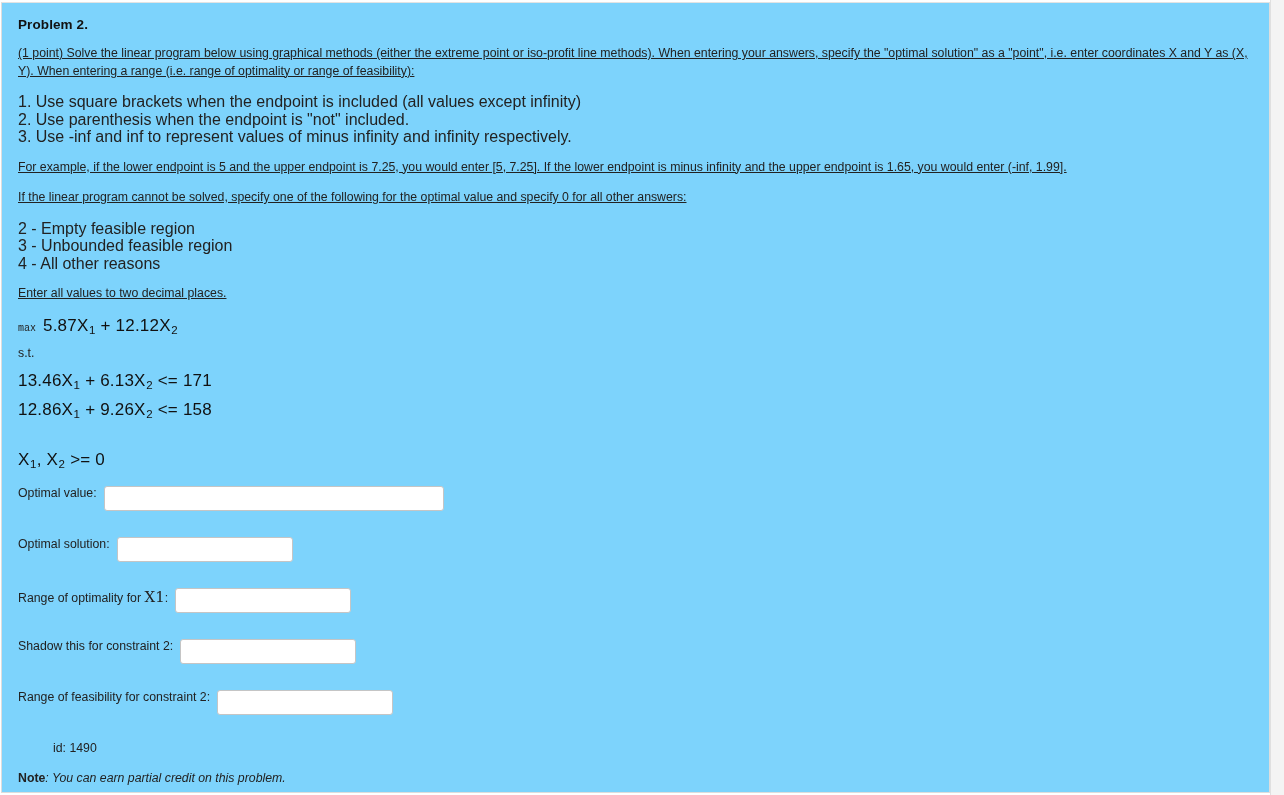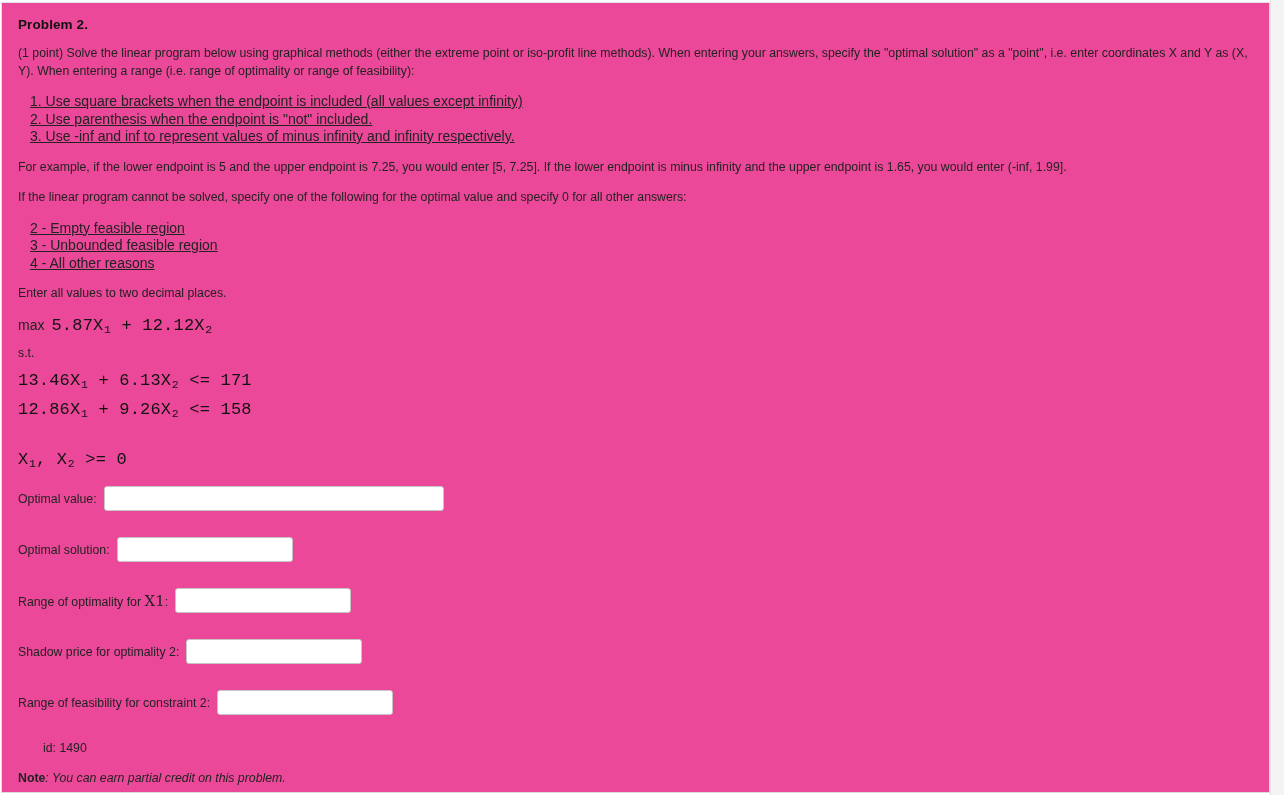--- a/index.html
+++ b/index.html
@@ -23,21 +23,21 @@
   }
   .content-frame {
     position: absolute;
     left: 1px;
     top: 2px;
     width: 1269px;
     height: 791px;
     box-sizing: border-box;
     border: 1px solid #dddddd;
     border-top: 1px solid #e3e3e3;
-    background: #ec4899;
+    background: #7dd3fc;
     padding: 12px 16px 0 16px;
     overflow: hidden;
   }
   .right-strip {
     position: absolute;
     right: 0;
     top: 0;
     width: 13px;
     height: 795px;
     background: #f4f4f4;
@@ -49,70 +49,70 @@
     color: #111111;
     margin: 2px 0 13px 0;
     letter-spacing: 0.1px;
   }
   .para {
     font-size: 12.3px;
     line-height: 17.5px;
     color: #222222;
     margin: 0 0 13px 0;
     max-width: 1240px;
+    text-decoration: underline;
   }
   .list-block {
-    font-size: 14px;
+    font-size: 16px;
     line-height: 17.5px;
     color: #222222;
-    margin: 0 0 13px 12px;
-    text-decoration: underline;
+    margin: 0 0 13px 0;
   }
   .list-block div {
     white-space: nowrap;
   }
   .math {
-    font-family: Liberation Mono, monospace;
+    font-family: Liberation Sans, sans-serif;
     font-size: 17px;
     color: #111111;
     letter-spacing: 0.2px;
   }
   .math .sub {
     font-size: 11.5px;
     vertical-align: -0.28em;
     padding-left: 0.5px;
   }
   .math-small {
     font-family: "DejaVu Serif", serif;
     font-size: 15px;
   }
   .objective-row {
     margin: 6px 0 10px 0;
     display: flex;
     align-items: baseline;
     gap: 7px;
   }
   .label-inline {
-    font-size: 14px;
-    color: #222222;
+    font-size: 10px;
+    color: #222222;
+    font-family: Liberation Mono, monospace;
   }
   .st-row {
     font-size: 12.3px;
     color: #222222;
     margin: 0 0 11px 0;
   }
   .constraint-row {
     margin: 0 0 9px 0;
   }
   .nonneg-row {
     margin: 30px 0 16px 0;
   }
   .field-row {
     display: flex;
-    align-items: center;
     margin: 8px 0 26px 0;
     font-size: 12.3px;
     color: #222222;
   }
   .field-row .field-label {
     white-space: nowrap;
     margin-right: 7px;
   }
   .field-row input.answer {
     box-sizing: border-box;
@@ -128,21 +128,21 @@
   }
   .w-optimal-value { width: 340px; }
   .w-optimal-solution { width: 176px; }
   .w-range-optimality { width: 176px; }
   .w-shadow-price { width: 176px; }
   .w-range-feasibility { width: 176px; }
 
   .id-row {
     font-size: 12.3px;
     color: #222222;
-    margin: 4px 0 16px 2px;
+    margin: 4px 0 16px 12px;
     padding-left: 23px;
   }
   .note-row {
     font-size: 12.3px;
     color: #222222;
   }
   .note-row b { font-weight: bold; }
   .note-row i { font-style: italic; }
 </style>
 </head>
@@ -197,21 +197,21 @@
       <span class="field-label">Optimal solution:</span>
       <input class="answer w-optimal-solution" type="text" placeholder="" style="">
     </div>
 
     <div class="field-row">
       <span class="field-label"><span>Range of optimality for</span>&nbsp;<span class="math-small">X</span><span class="math-small sub">1</span><span>:</span></span>
       <input class="answer w-range-optimality" type="text" placeholder="" style="">
     </div>
 
     <div class="field-row">
-      <span class="field-label">Shadow price for optimality 2:</span>
+      <span class="field-label">Shadow this for constraint 2:</span>
       <input class="answer w-shadow-price" type="text" placeholder="" style="">
     </div>
 
     <div class="field-row">
       <span class="field-label">Range of feasibility for constraint 2:</span>
       <input class="answer w-range-feasibility" type="text" placeholder="" style="">
     </div>
 
     <div class="id-row">id: 1490</div>
 

